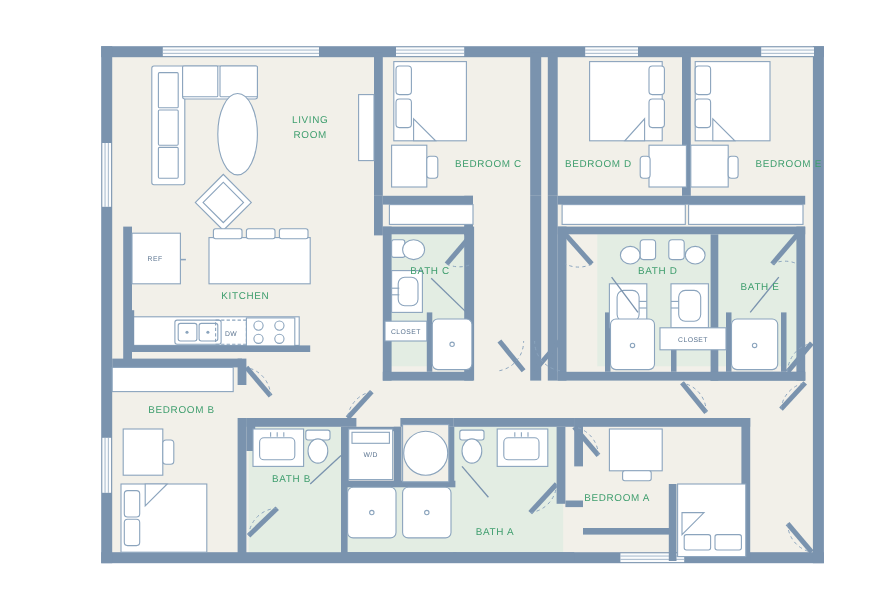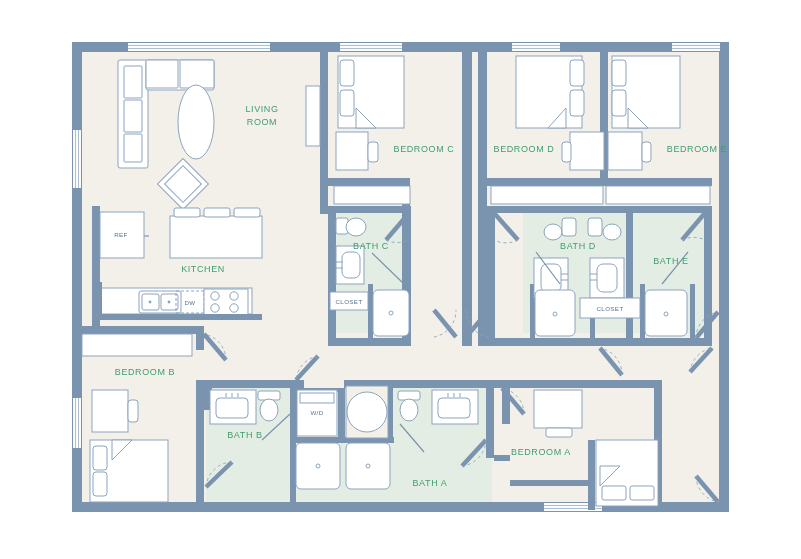--- a/index.html
+++ b/index.html
@@ -1,17 +1,17 @@
 <!DOCTYPE html>
 <html><head>
 <meta charset="utf-8">
 <style>
   html,body{margin:0;padding:0;background:#ffffff;}
   body{width:801px;height:559px;overflow:hidden;font-family:"Liberation Sans",sans-serif;}
-  #plan-root{position:relative;width:778px;height:559px;background:#ffffff;}
+  #plan-root{position:relative;width:778px;height:559px;background:#ffffff;padding-left:20px;}
   svg{display:block;}
   .room-label{fill:#3f9e6e;font-family:"Liberation Sans",sans-serif;font-size:9px;letter-spacing:.6px;text-anchor:middle;font-weight:400;}
   .small-label{fill:#5b7490;font-family:"Liberation Sans",sans-serif;font-size:6.2px;letter-spacing:.4px;text-anchor:middle;}
 </style>
 </head>
 <body>
 
 <div id="plan-root">
 <svg id="plan-svg" width="801" height="559" viewBox="0 0 801 559" xmlns="http://www.w3.org/2000/svg">
 

